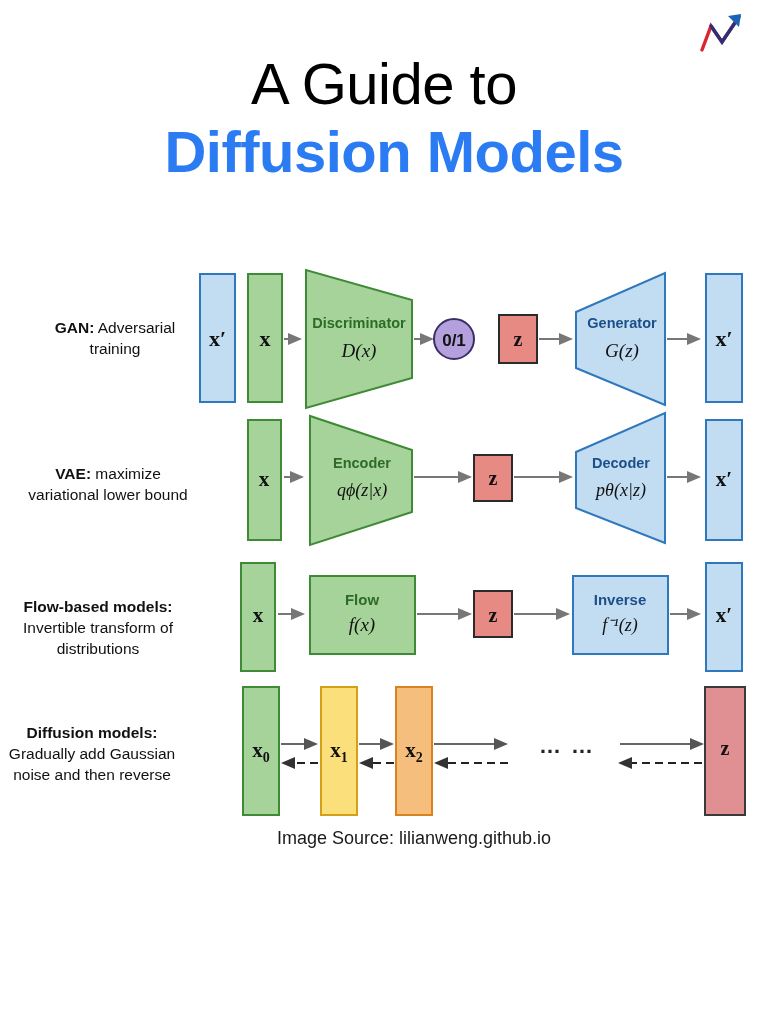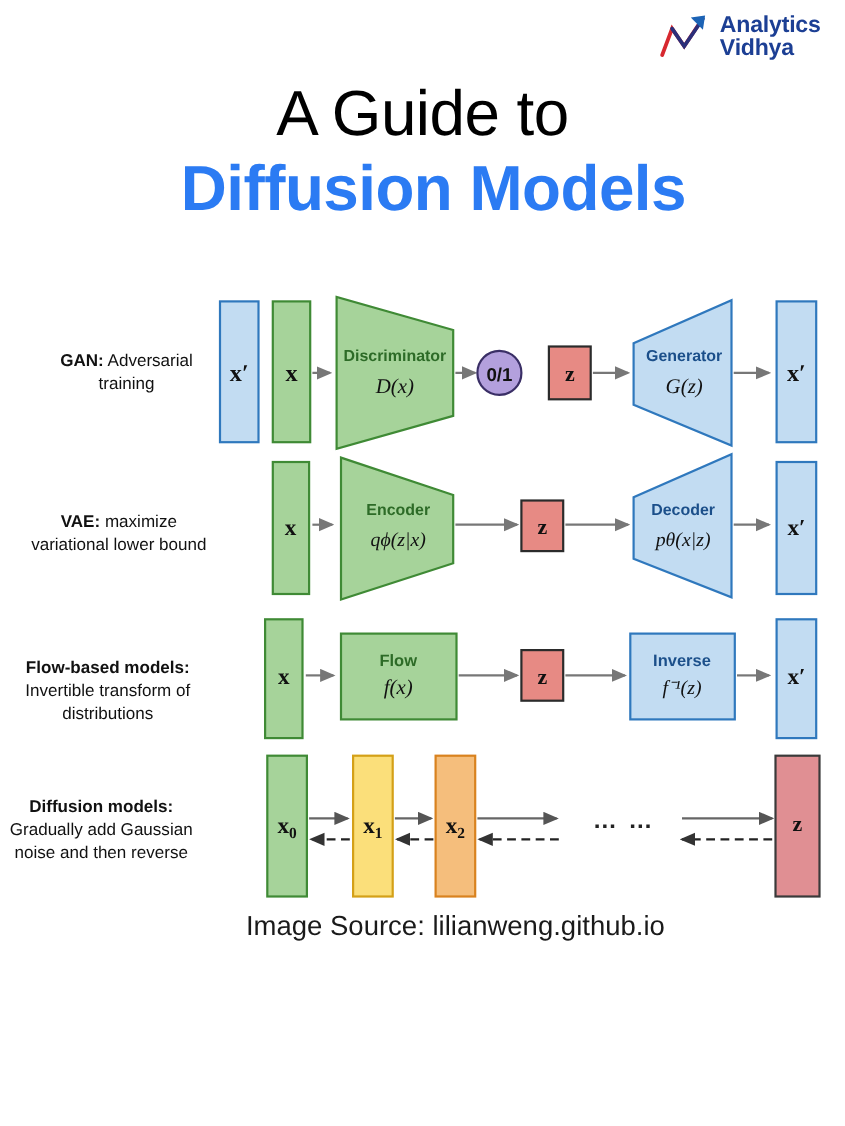--- a/index.html
+++ b/index.html
@@ -31,21 +31,21 @@
     font-weight: bold;
     font-size: 21px;
     line-height: 21px;
     color: #1c3f94;
     letter-spacing: -0.2px;
   }
 
   
   #title-block {
     position: absolute;
-    top: 70px;
+    top: 50px;
     left: 0;
     width: 768px;
     text-align: center;
   }
   #title-line1 {
     font-family: "Liberation Sans", sans-serif;
     font-size: 58px;
     font-weight: normal;
     color: #000000;
     line-height: 68px;
@@ -73,38 +73,34 @@
 
   
   #caption {
     position: absolute;
     left: 0;
     top: 828px;
     width: 768px;
     text-align: center;
     padding-left: 60px;
     box-sizing: border-box;
-    font-size: 25px;
+    font-size: 18px;
     color: #1a1a1a;
     font-family: "Liberation Sans", sans-serif;
   }
 </style>
 </head>
 <body>
 
 <div id="logo">
   <svg class="mark" viewBox="0 0 46 42">
     <path d="M2 38 L11 14 L22 30 L38 6" fill="none" stroke="#d7282f" stroke-width="3.4" stroke-linecap="round"></path>
     <path d="M11 14 L22 30 L39 5" fill="none" stroke="#2b2f7a" stroke-width="3.4" stroke-linecap="round"></path>
     <path d="M28 4 L41 2 L39 15 Z" fill="#1c63b5"></path>
   </svg>
-  <div class="wordmark">
-    <div>Analytics</div>
-    <div>Vidhya</div>
-  </div>
 </div>
 
 <div id="title-block">
   <div id="title-line1">A Guide to</div>
   <div id="title-line2">Diffusion Models</div>
 </div>
 
 <div id="diagram">
 <svg width="768" height="580" viewBox="0 0 768 580" xmlns="http://www.w3.org/2000/svg">
   <defs>

